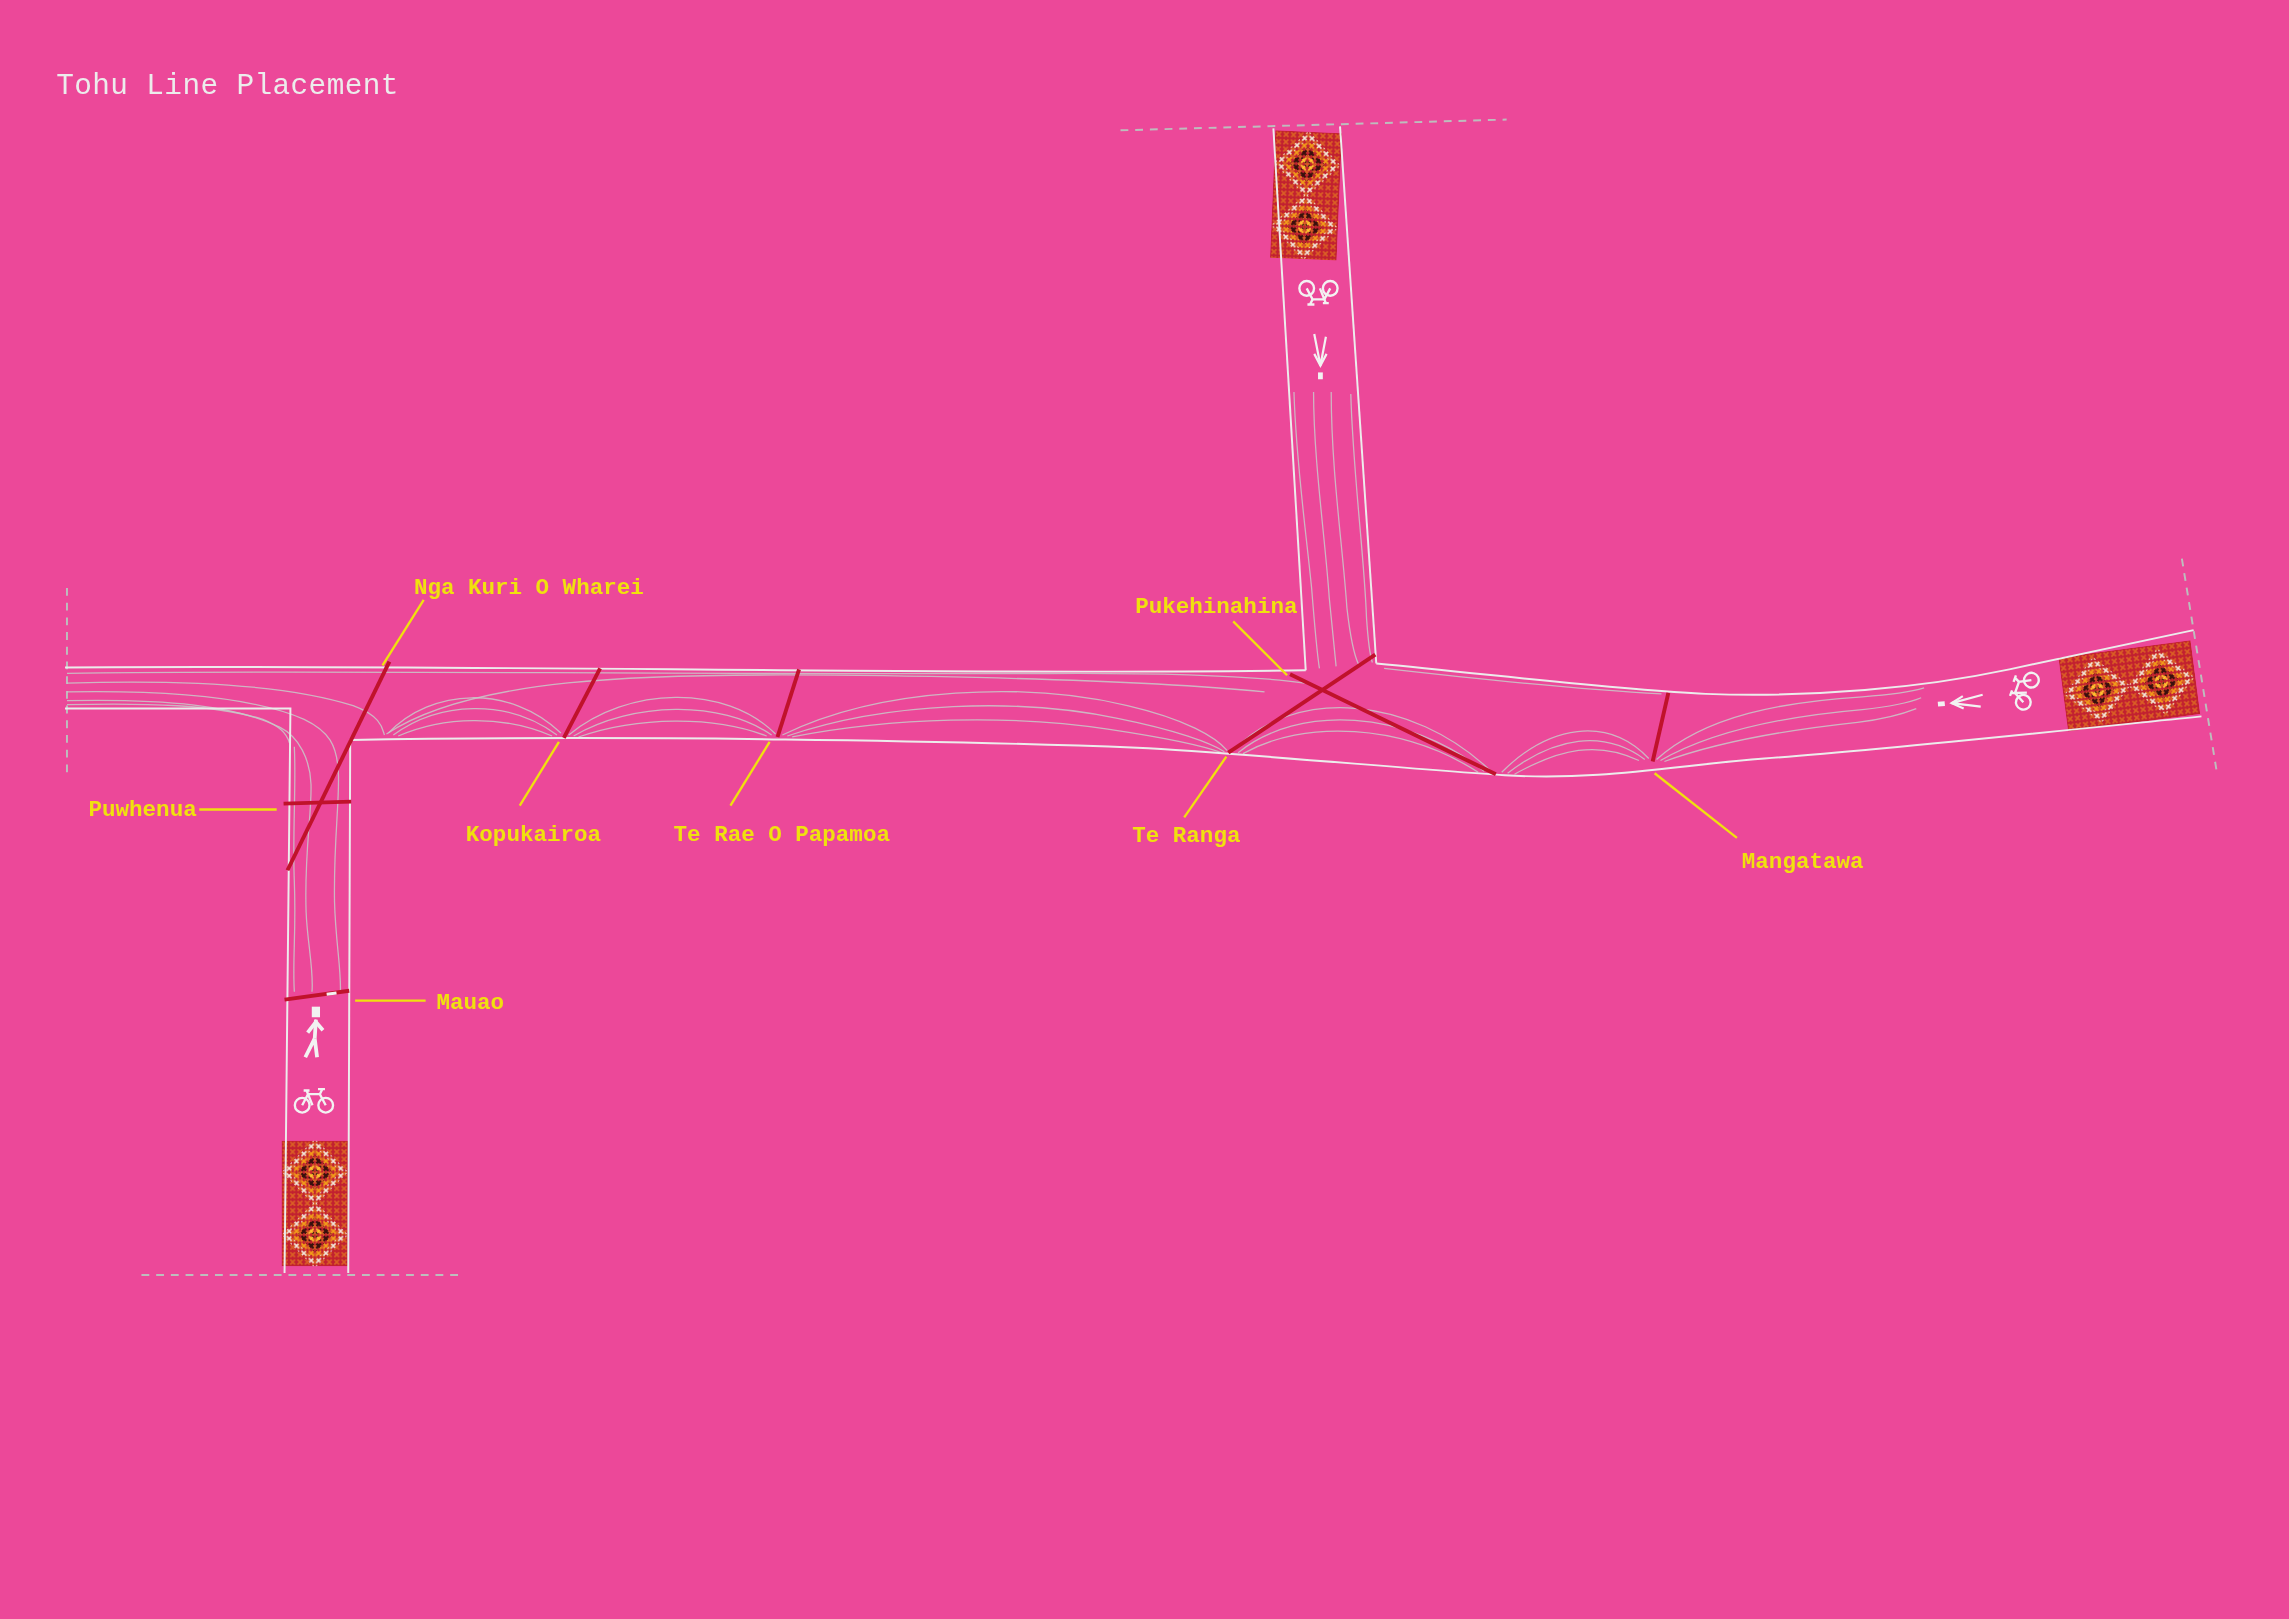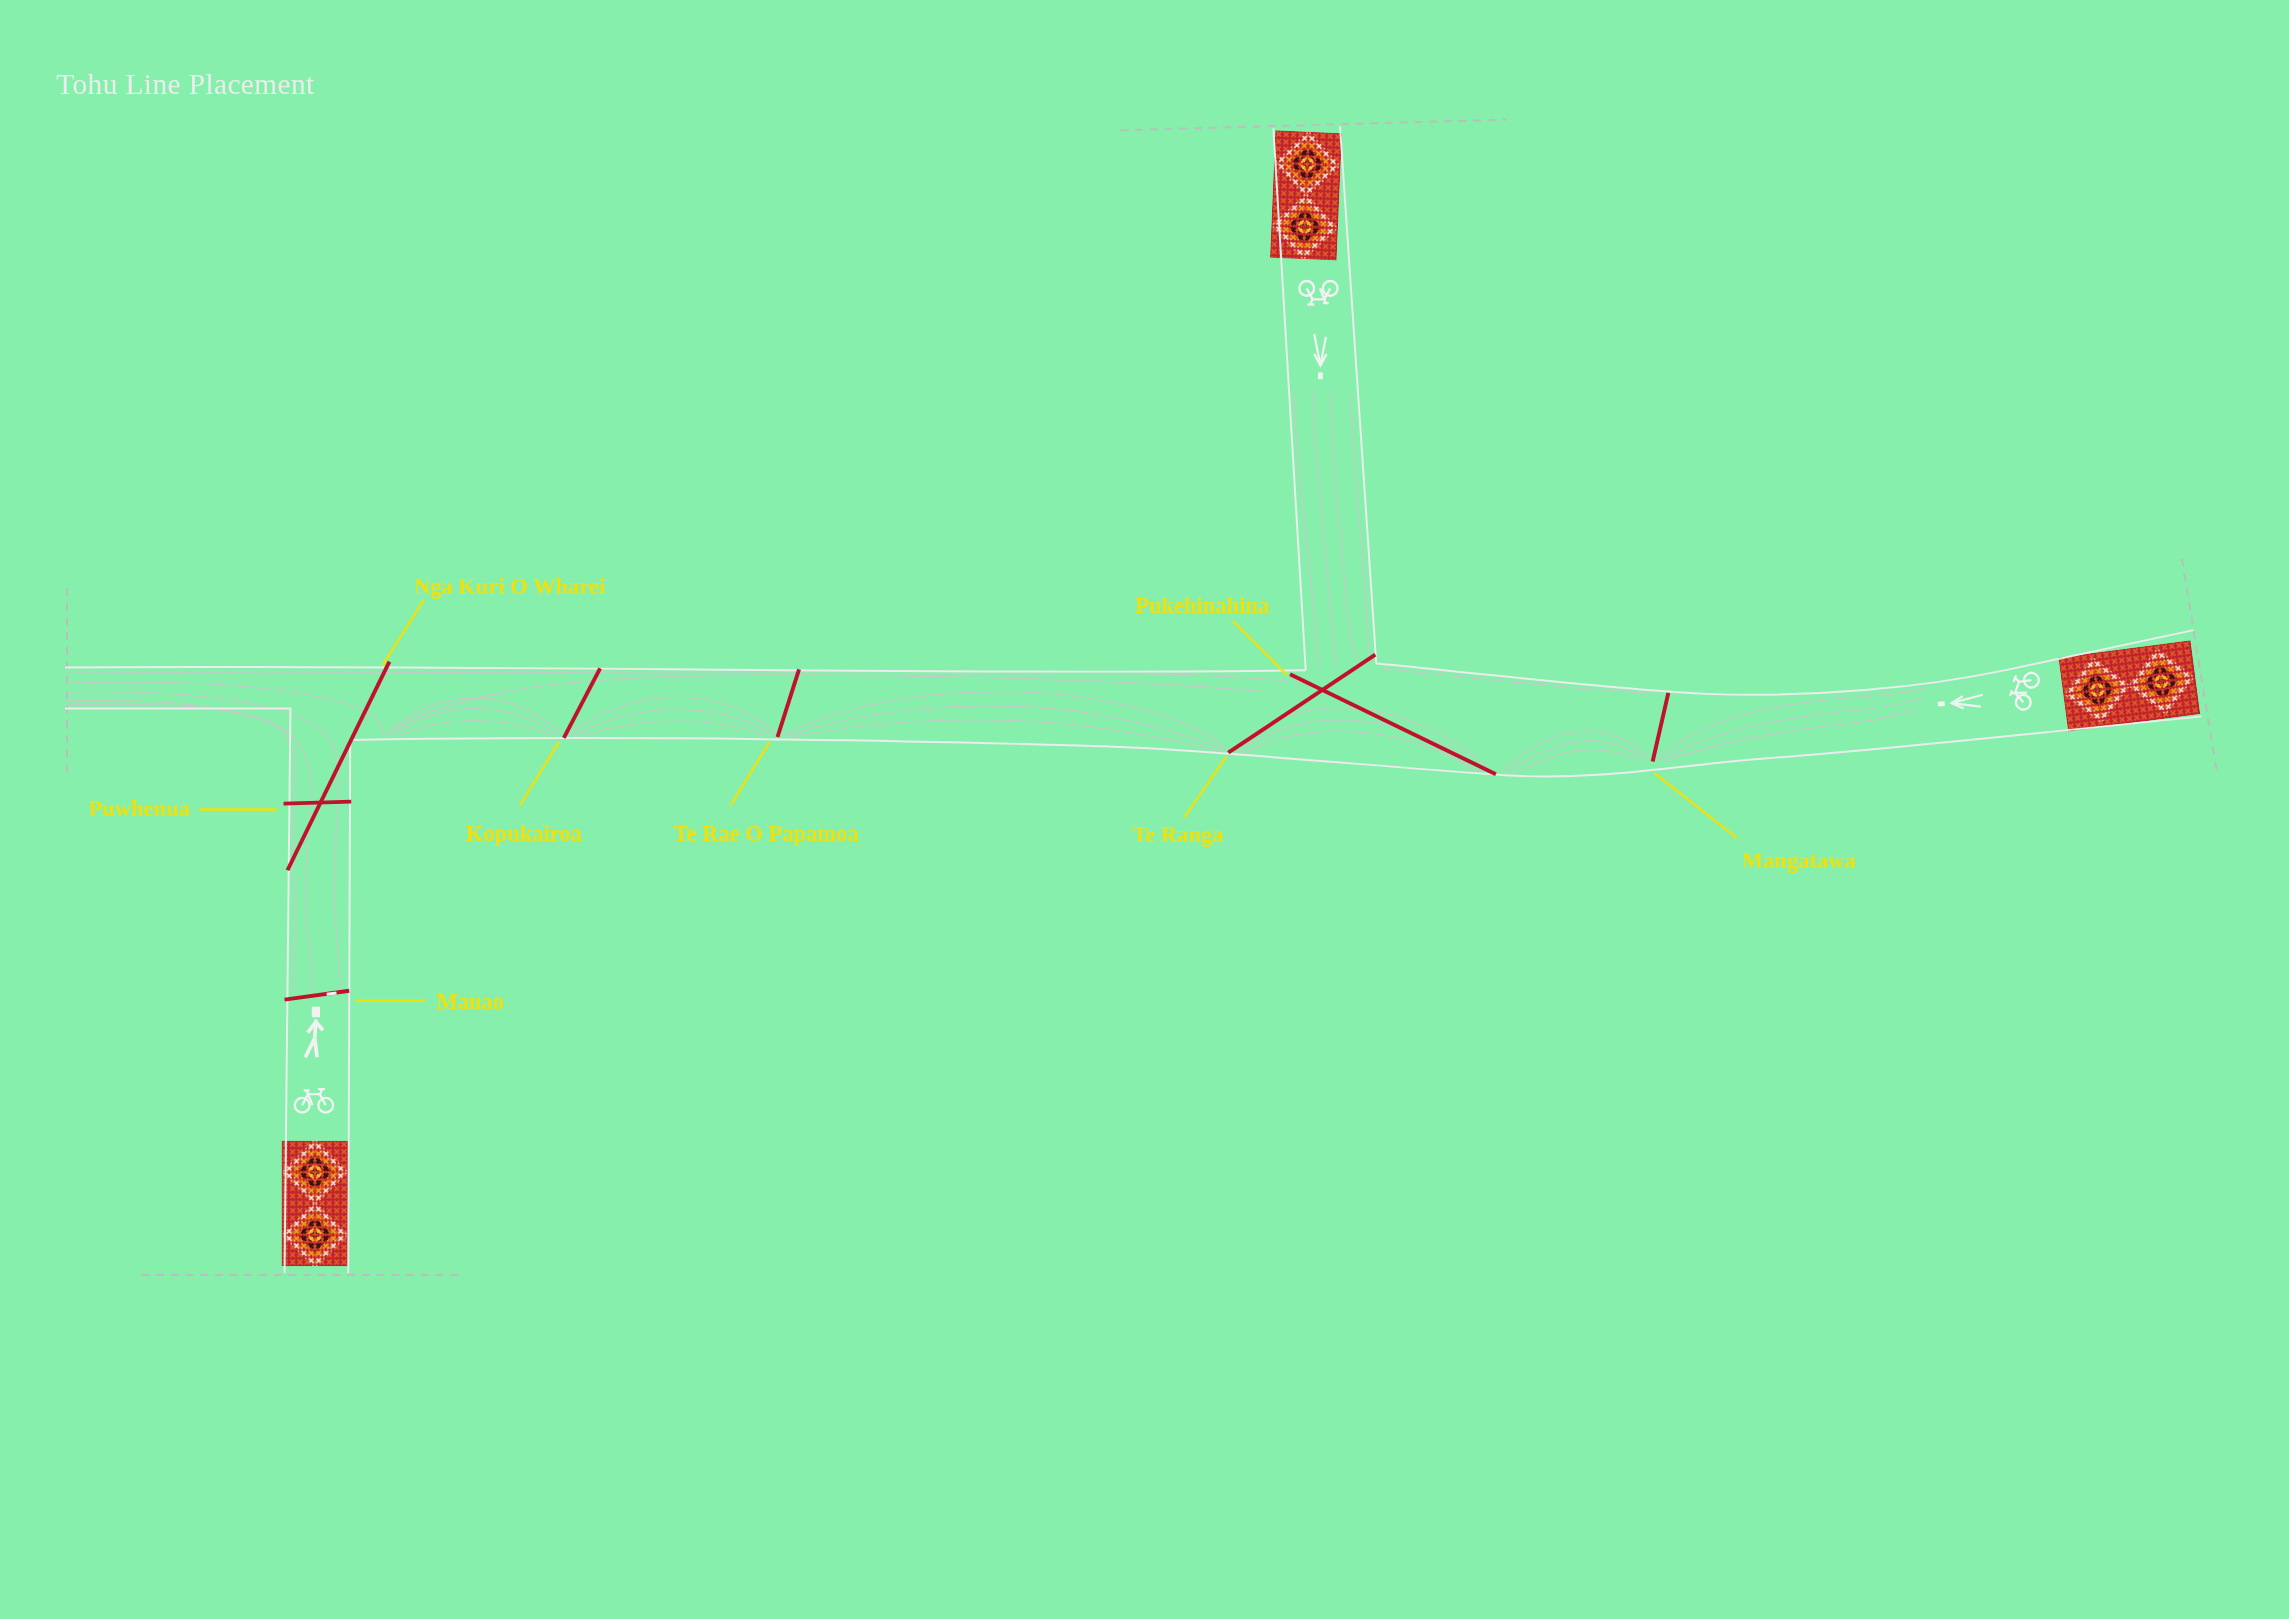--- a/index.html
+++ b/index.html
@@ -1,17 +1,17 @@
 <!DOCTYPE html>
 <html><head>
 <meta charset="utf-8">
 <style>
   html,body{margin:0;padding:0;background:#3e3e41;}
-  .stage{position:relative;width:2290px;height:1619px;background:#86efac;overflow:hidden;
-         font-family:Liberation Serif, serif;}
+  .stage{position:relative;width:2290px;height:1619px;background:#ec4899;overflow:hidden;
+         font-family:Liberation Mono, monospace;}
   svg{position:absolute;left:0;top:0;}
   .title{fill:#ececec;font-size:30px;font-weight:400;letter-spacing:.4px;}
   .lbl{fill:#f0e10e;font-size:23px;font-weight:700;}
   .edge{stroke:#ececec;stroke-width:2;fill:none;}
   .contour{stroke:#c9c9c9;stroke-width:1.3;fill:none;opacity:.85;}
   .dash{stroke:#bdbdbd;stroke-width:2;fill:none;stroke-dasharray:8 7;}
   .tohu{stroke:#c0122b;stroke-width:4;fill:none;}
   .leader{stroke:#f0e10e;stroke-width:2.4;fill:none;}
   .ico{stroke:#f2f2f2;stroke-width:3.2;fill:none;stroke-linecap:butt;}
   .icoF{fill:#f2f2f2;stroke:none;}

